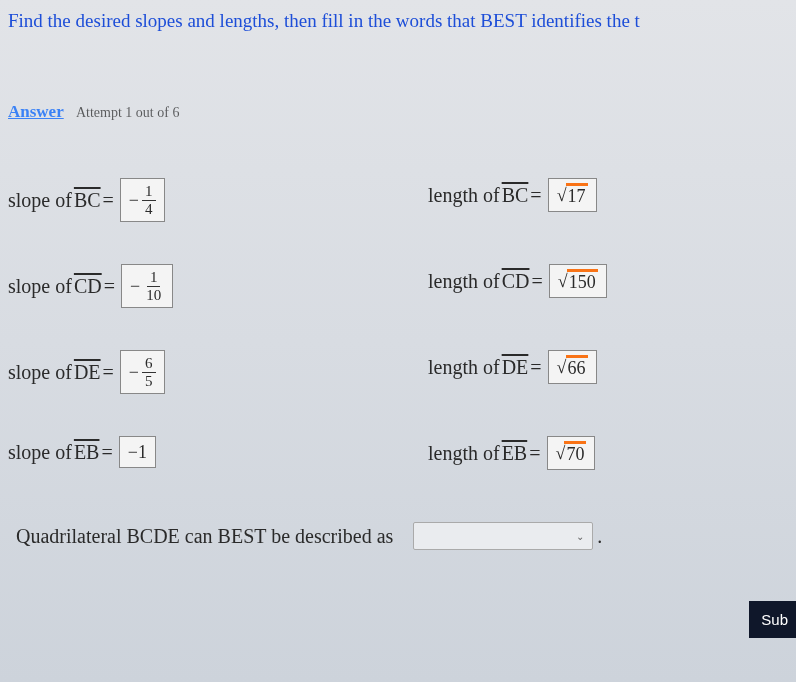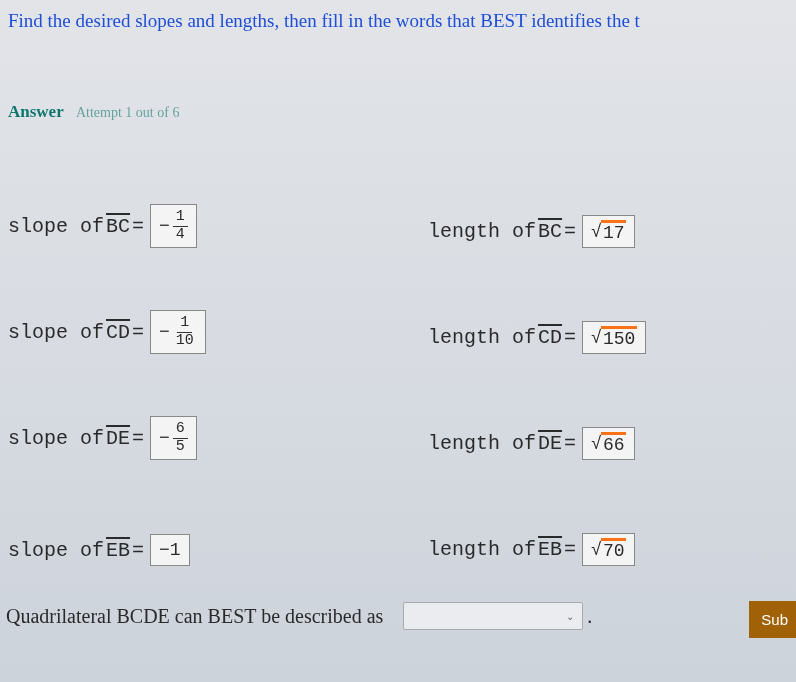--- a/index.html
+++ b/index.html
@@ -26,37 +26,37 @@
       overflow: hidden;
     }
     .answer-header {
       padding: 20px 8px 0 8px;
       margin-top: 50px;
       font-size: 17px;
       color: #444;
     }
     .answer-header .label {
       font-weight: bold;
-      color: #0f766e;
+      color: #3b82f6;
+      text-decoration: underline;
     }
     .answer-header .attempt {
-      color: #0f766e;
+      color: #000000;
       font-size: 14px;
       margin-left: 8px;
       opacity: 0.6;
     }
     .rows {
       padding: 20px 8px 0 8px;
     }
     .row {
       display: flex;
-      align-items: flex-end;
-      margin-top: 56px;
+      align-items: flex-start;
+      margin-top: 36px;
       height: 50px;
-      font-family: Liberation Mono, monospace;
     }
     .left-col {
       width: 420px;
       display: flex;
       align-items: center;
       font-size: 20px;
     }
     .right-col {
       display: flex;
       align-items: center;
@@ -101,21 +101,21 @@
     }
     .sqrt-sym {
       font-size: 18px;
     }
     .sqrt-val {
       border-top: 3px solid #f97316;
       padding: 0 2px;
       margin-left: -1px;
     }
     .describe-row {
-      padding: 36px 8px 0 6px;
+      padding: 36px 8px 0 16px;
       font-size: 20px;
       display: flex;
       align-items: center;
       position: relative;
     }
     .dropdown {
       margin-left: 20px;
       width: 180px;
       height: 28px;
       background: #eaecef;
@@ -131,21 +131,21 @@
     .dropdown .chev {
       font-size: 10px;
     }
     .period {
       margin-left: 4px;
     }
     .submit-btn {
       position: absolute;
       right: 0;
       bottom: 44px;
-      background: #a16207;
+      background: #0f172a;
       color: #fff;
       font-family: Arial, sans-serif;
       font-size: 15px;
       padding: 10px 8px 10px 12px;
       border: none;
       cursor: pointer;
     }
   </style>
 </head>
 <body>

